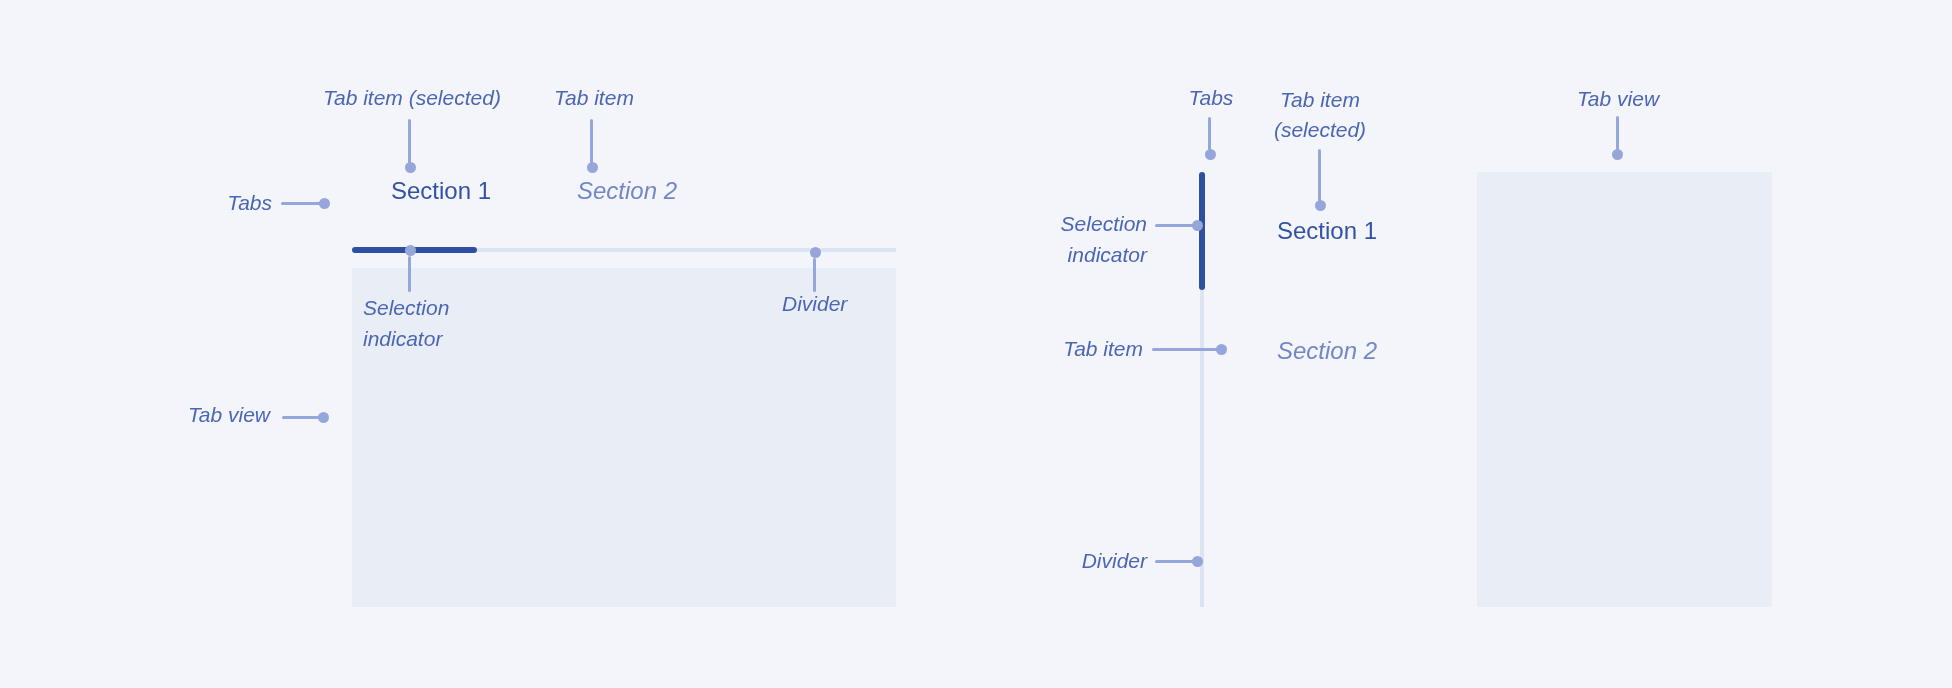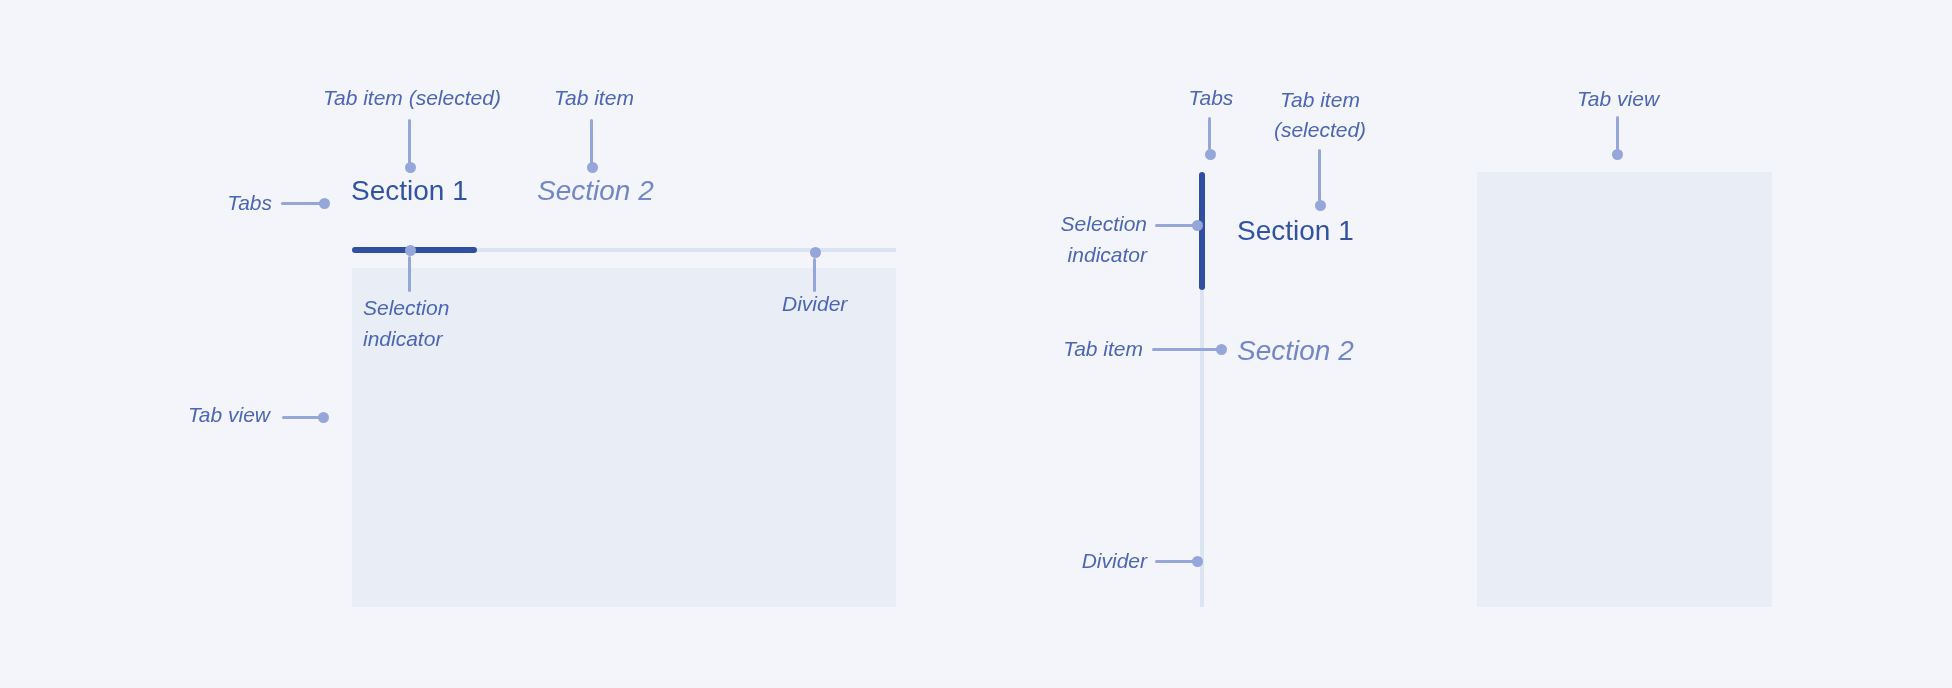--- a/index.html
+++ b/index.html
@@ -6,21 +6,21 @@
     --bg:#f4f5fa; --panel:#e9edf6; --divider:#dce3f1; --callout:#94a6da;
     --dark:#3253a4; --indicator:#2f4fa0; --light:#7288c6; --label:#4b66b4;
   }
   *{margin:0;padding:0;box-sizing:border-box;}
   html,body{width:1952px;height:688px;}
   body{background:var(--bg);font-family:"Liberation Sans",sans-serif;overflow:hidden;position:relative;}
   .stage{position:absolute;left:0;top:0;width:1952px;height:688px;}
   .label{position:absolute;font-style:italic;font-size:21px;line-height:22px;color:var(--label);white-space:nowrap;z-index:4;}
   .label.two{line-height:31px;}
   .label .ln{display:block;}
-  .tab{position:absolute;font-size:28px;line-height:30px;white-space:nowrap;z-index:4;background:transparent;border:none;font-family:"Liberation Sans",sans-serif;padding:0;cursor:pointer;}
+  .tab{position:absolute;font-size:24px;line-height:30px;white-space:nowrap;z-index:4;background:transparent;border:none;font-family:"Liberation Sans",sans-serif;padding:0;cursor:pointer;margin-left:40px;}
   .tab.selected{color:var(--dark);}
   .tab.unselected{color:var(--light);font-style:italic;}
   .hline{position:absolute;height:3px;background:var(--callout);border-radius:2px;z-index:3;}
   .vline{position:absolute;width:3px;background:var(--callout);border-radius:2px;z-index:3;}
   .dot{position:absolute;width:11px;height:11px;border-radius:50%;background:var(--callout);z-index:3;}
   .panel{position:absolute;background:var(--panel);z-index:1;}
   .indicator-h{position:absolute;height:6px;background:var(--indicator);border-radius:3px;z-index:2;}
   .indicator-v{position:absolute;width:6px;background:var(--indicator);border-radius:3px;z-index:2;}
   .divider-h{position:absolute;height:4px;background:var(--divider);z-index:2;}
   .divider-v{position:absolute;width:4px;background:var(--divider);z-index:2;}

